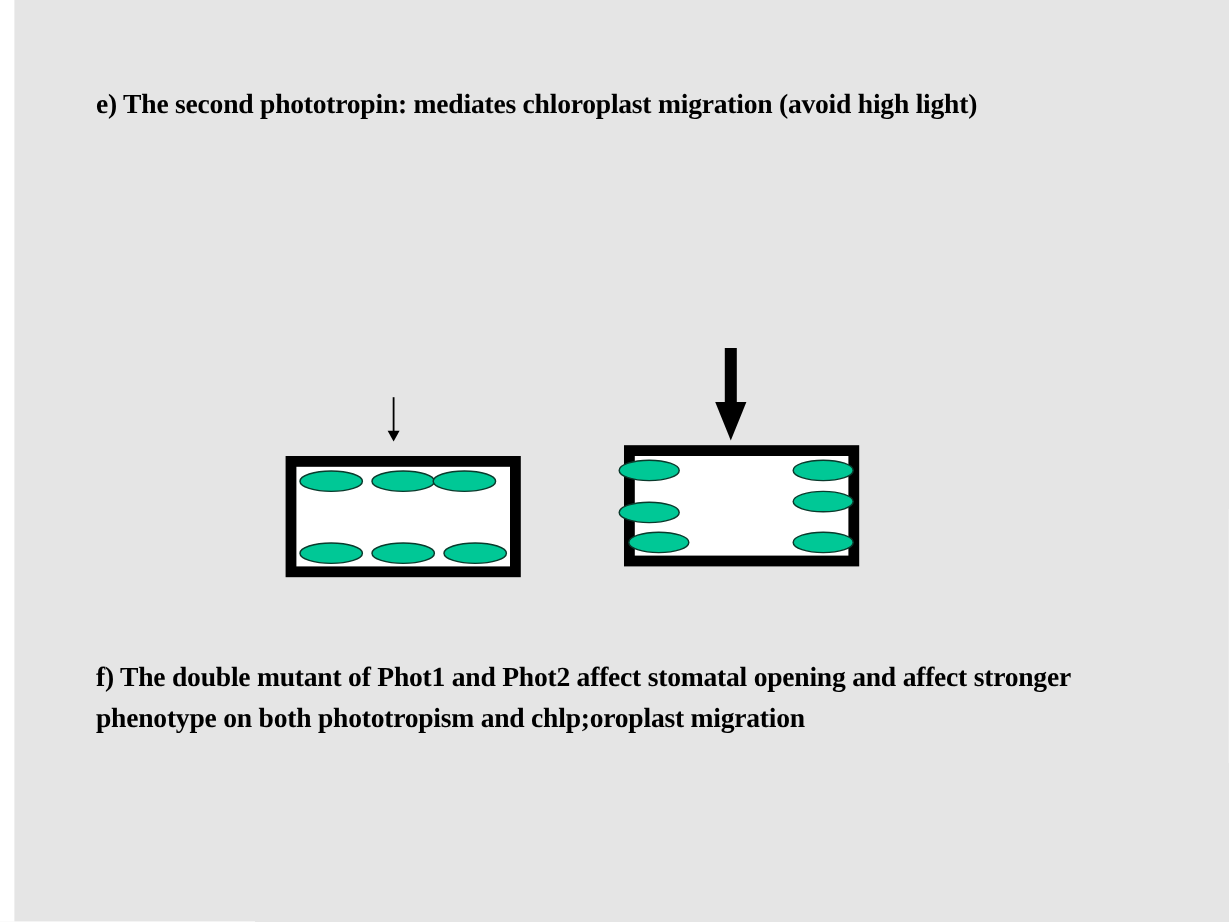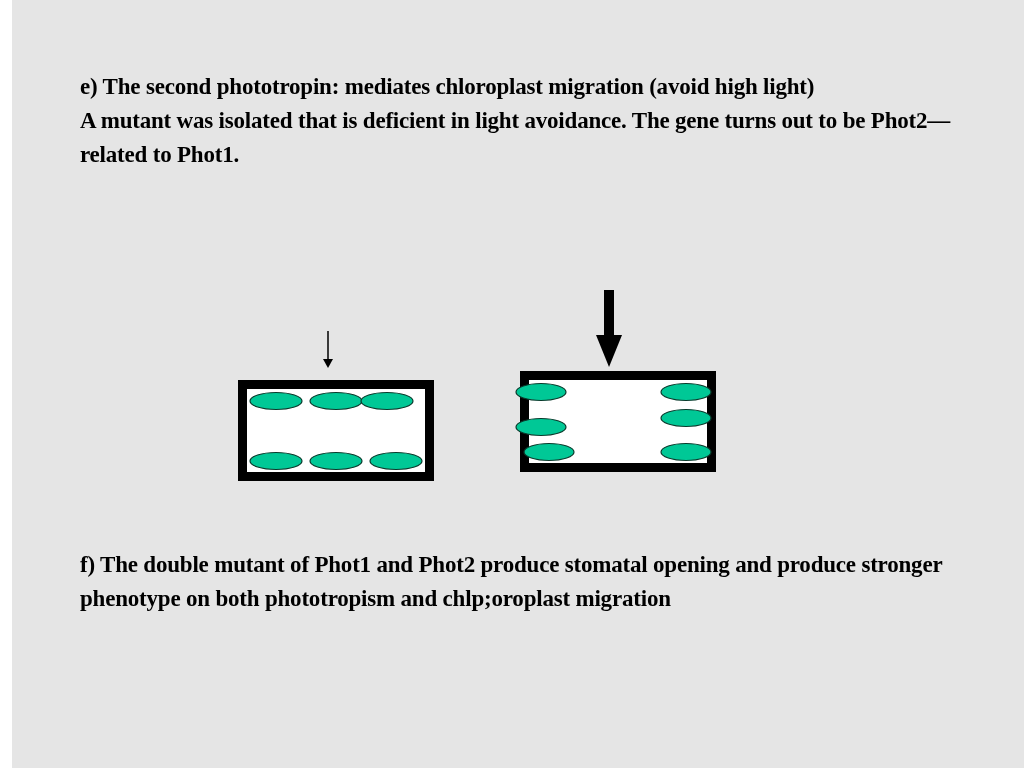--- a/index.html
+++ b/index.html
@@ -21,21 +21,20 @@
   #block-f { top: 548px; }
   .diagram { position: absolute; left: 0; top: 0; width: 1024px; height: 768px; }
 </style>
 </head>
 <body>
 
 <div class="slide">
 
   <div class="text-block" id="block-e">
     <p>e) The second phototropin: mediates chloroplast migration (avoid high light)</p>
-    <p>A mutant was isolated that is deficient in light avoidance. The gene turns out to be Phot2—related to Phot1.</p>
   </div>
 
   <svg class="diagram" width="1024" height="768" viewBox="0 0 1024 768" xmlns="http://www.w3.org/2000/svg">
 
     <g>
       <line x1="316" y1="331" x2="316" y2="360" stroke="#000" stroke-width="1.5"></line>
       <polygon points="311,359 321,359 316,368" fill="#000"></polygon>
     </g>
 
     <g>
@@ -62,16 +61,16 @@
         <ellipse cx="529" cy="427" rx="25" ry="8.5" fill="#00C896" stroke="#0a3a2c" stroke-width="1.2"></ellipse>
         <ellipse cx="537" cy="452" rx="25" ry="8.5" fill="#00C896" stroke="#0a3a2c" stroke-width="1.2"></ellipse>
         <ellipse cx="674" cy="392" rx="25" ry="8.5" fill="#00C896" stroke="#0a3a2c" stroke-width="1.2"></ellipse>
         <ellipse cx="674" cy="418" rx="25" ry="8.5" fill="#00C896" stroke="#0a3a2c" stroke-width="1.2"></ellipse>
         <ellipse cx="674" cy="452" rx="25" ry="8.5" fill="#00C896" stroke="#0a3a2c" stroke-width="1.2"></ellipse>
       </g>
     </g>
   </svg>
 
   <div class="text-block" id="block-f">
-    <p>f) The double mutant of Phot1 and Phot2 produce stomatal opening and produce stronger phenotype on both phototropism and chlp;oroplast migration</p>
+    <p>f) The double mutant of Phot1 and Phot2 affect stomatal opening and affect stronger phenotype on both phototropism and chlp;oroplast migration</p>
   </div>
 
 </div>
 
 </body></html>

